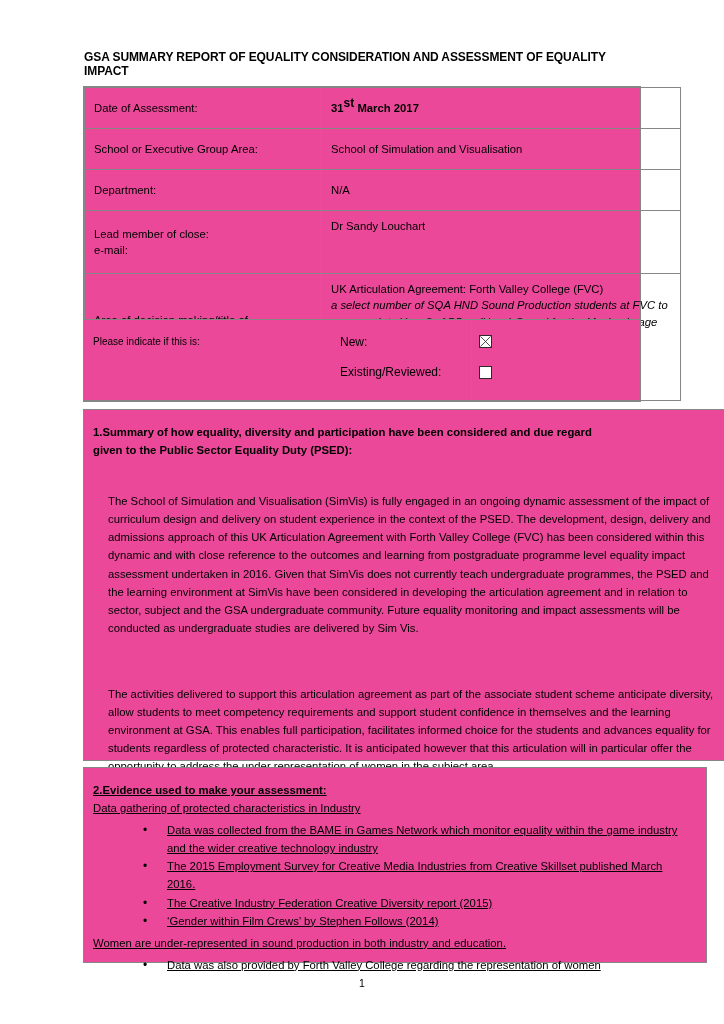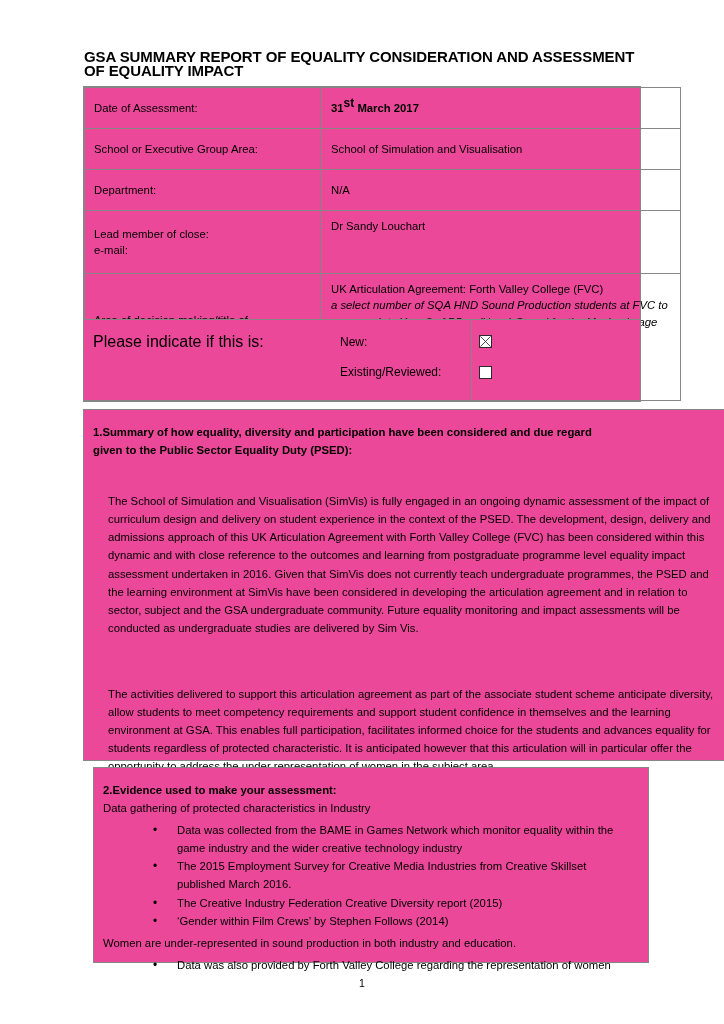--- a/index.html
+++ b/index.html
@@ -21,21 +21,21 @@
     overflow: hidden;
     box-sizing: border-box;
   }
 
   
   .doc-title {
     position: absolute;
     left: 84px;
     top: 50px;
     width: 560px;
-    font-size: 15px;
+    font-size: 12px;
     font-weight: bold;
     letter-spacing: -0.1px;
     line-height: 14px;
   }
 
   
   .box {
     position: absolute;
     border: 1px solid #868686;
     box-sizing: border-box;
@@ -95,21 +95,21 @@
     left: 387px;
     top: 0;
     width: 1px;
     height: 100%;
     background: #868686;
   }
   .indicate-label {
     position: absolute;
     left: 9px;
     top: 14px;
-    font-size: 16px;
+    font-size: 10px;
     line-height: 16px;
   }
   .opt-label {
     position: absolute;
     font-size: 12px;
     line-height: 16px;
     text-align: center;
   }
   .opt-new { left: 256px; top: 14px; }
   .opt-existing { left: 256px; top: 44px; }
@@ -126,24 +126,25 @@
   .cbox svg { display: block; width: 100%; height: 100%; }
 
   
   .sec1-box {
     left: 83px;
     top: 409px;
     width: 662px;
     height: 352px;
   }
   .sec2-box {
-    left: 93px;
+    left: 83px;
     top: 767px;
-    width: 556px;
+    width: 624px;
     height: 196px;
+    text-decoration: underline;
   }
   .sec-inner {
     padding: 13px 12px 0 9px;
     font-size: 11.3px;
     line-height: 18.1px;
   }
   .sec-heading {
     font-weight: bold;
     margin: 0 0 0 0;
   }

